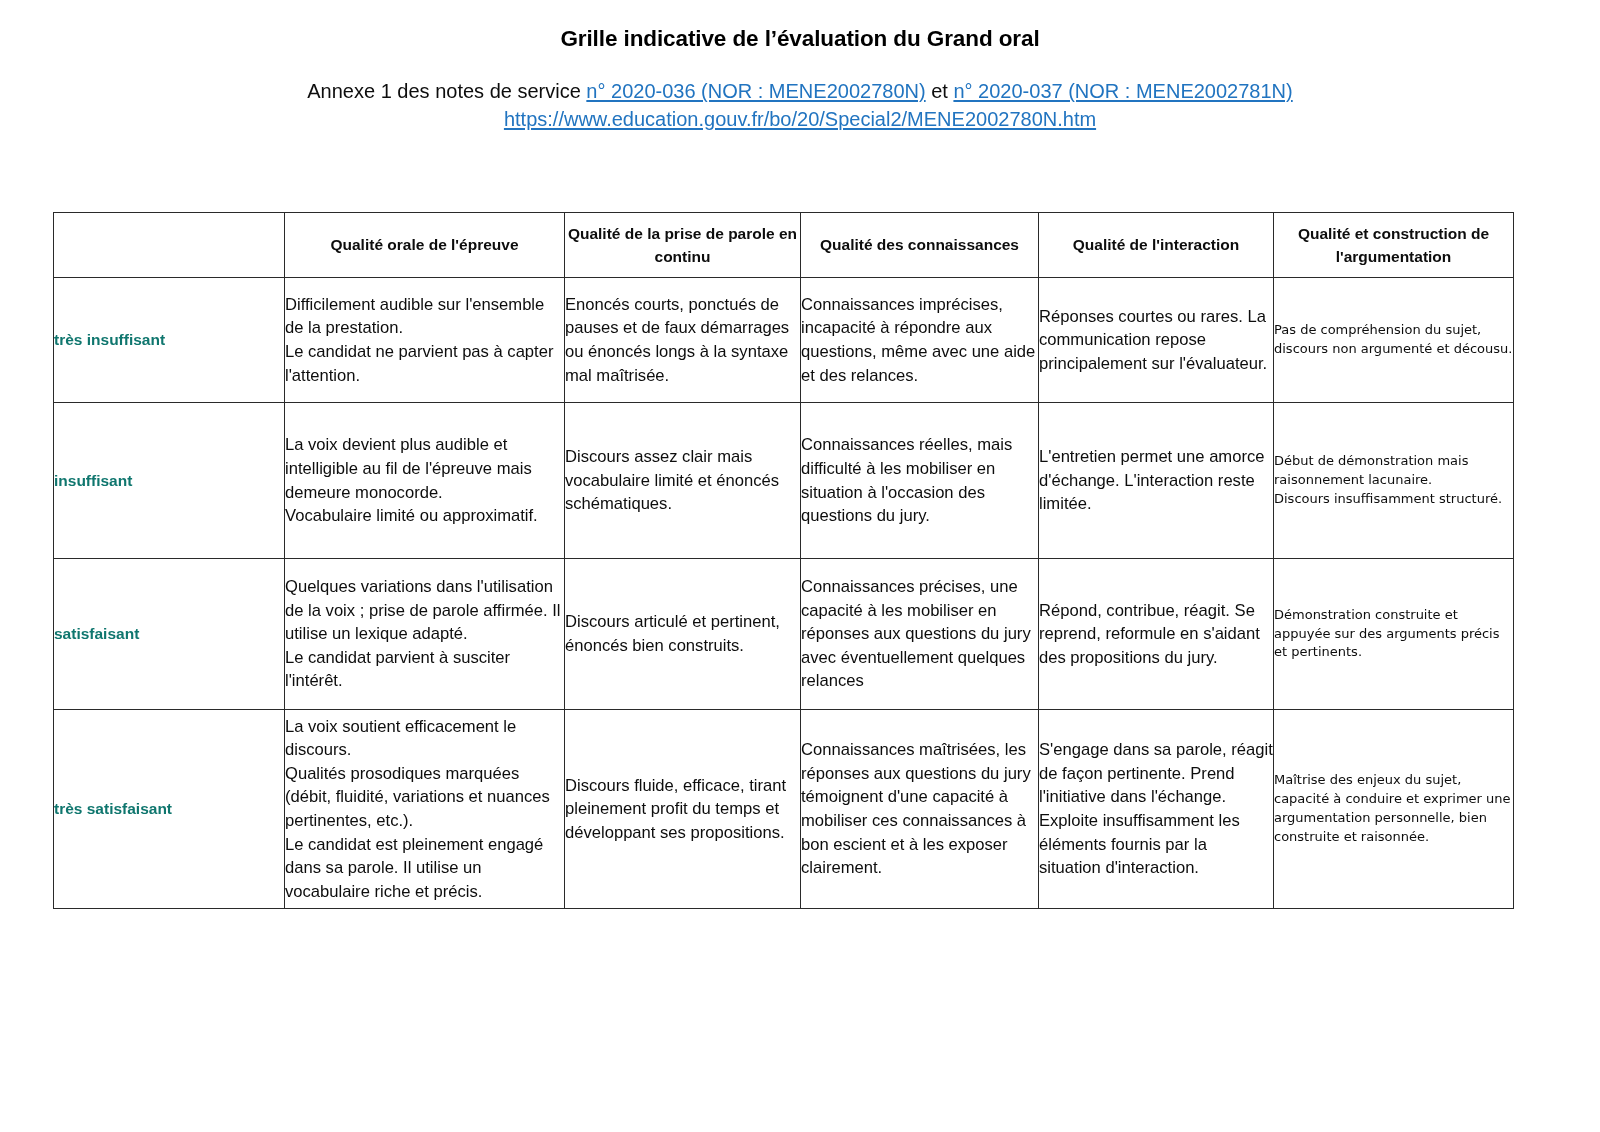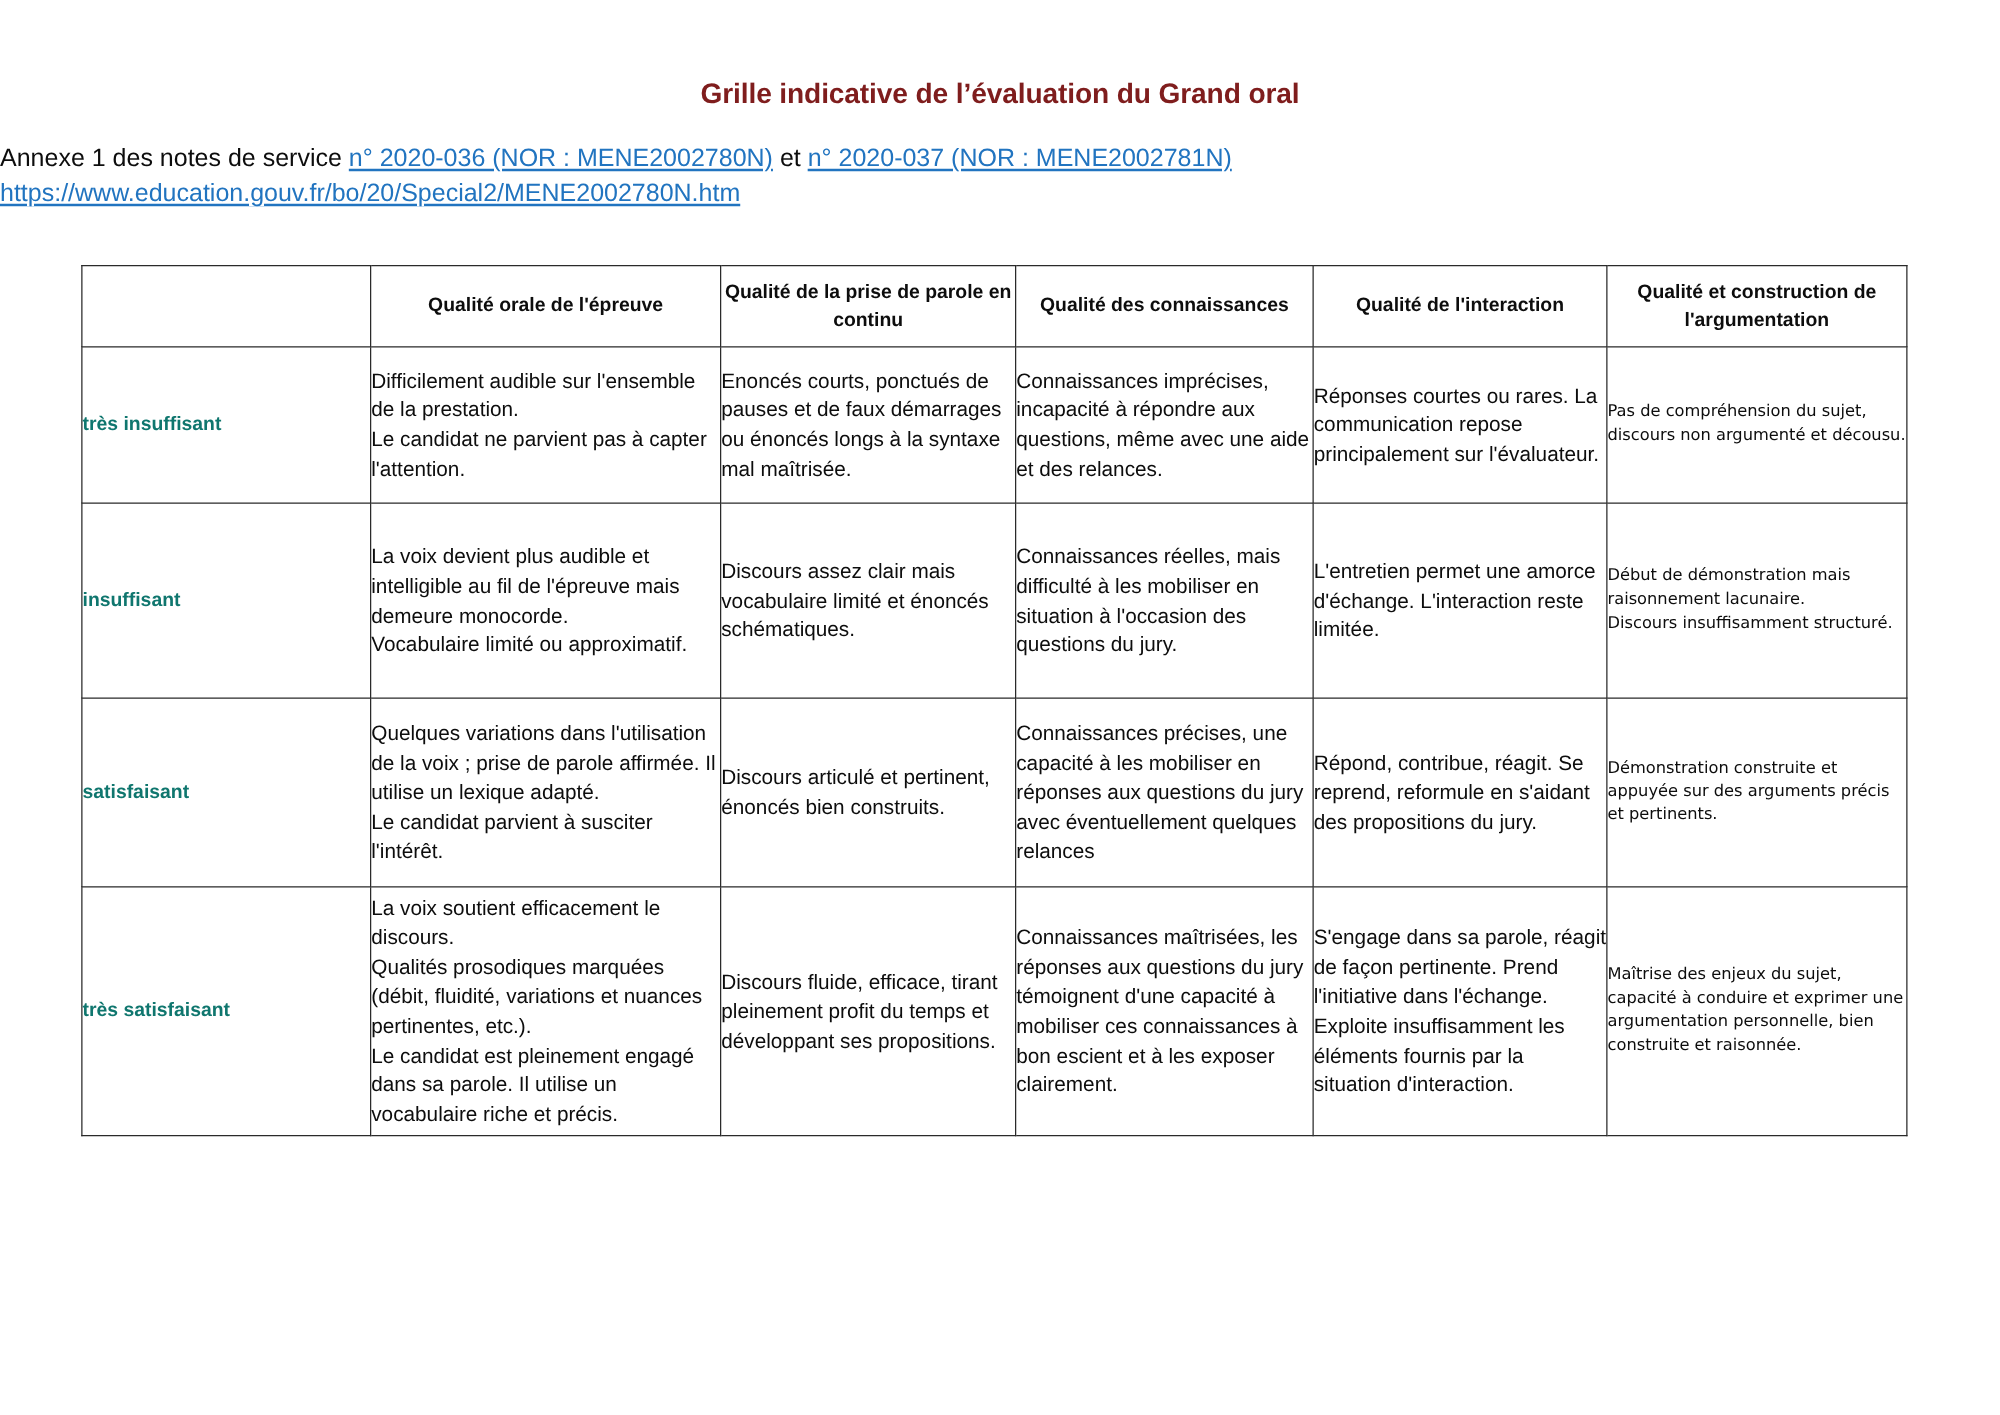--- a/index.html
+++ b/index.html
@@ -18,49 +18,49 @@
   .page {
     position: relative;
     width: 1600px;
     height: 1132px;
     background: #ffffff;
   }
 
   
   .doc-title {
     margin: 0;
-    padding-top: 62px;
+    padding-top: 26px;
     text-align: center;
     font-size: 22.5px;
     font-weight: bold;
     letter-spacing: -0.1px;
-    color: #7f1d1d;
+    color: #000000;
   }
   .subtitle-block {
     margin: 0;
     padding-top: 26px;
-    text-align: left;
+    text-align: center;
     font-size: 20px;
     line-height: 1.38;
     color: #0d0d0d;
   }
   .subtitle-line {
     display: block;
   }
   .doc-link {
     color: #2174C0;
     text-decoration: underline;
     text-underline-offset: 2px;
     cursor: pointer;
   }
 
   
   .grid-wrap {
     position: absolute;
-    left: 65px;
+    left: 53px;
     top: 212px;
     width: 1460px;
   }
   table.grid {
     border-collapse: collapse;
     width: 1460px;
     table-layout: fixed;
     background: #ffffff;
   }
   table.grid td, table.grid th {

